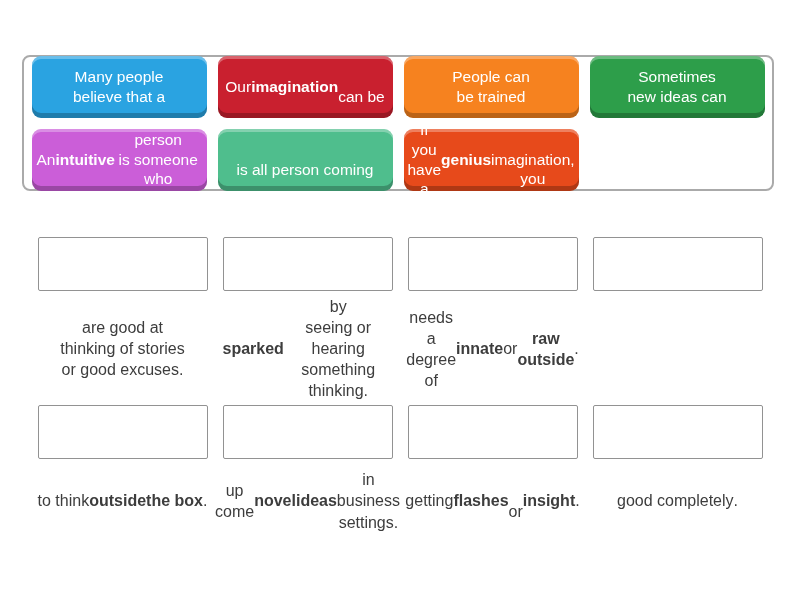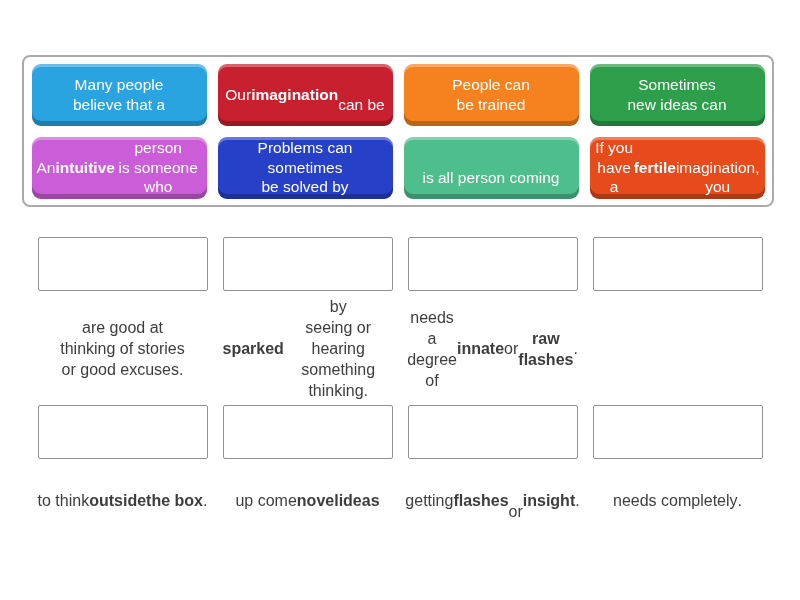--- a/index.html
+++ b/index.html
@@ -12,21 +12,21 @@
     position: relative;
     overflow: hidden;
   }
 
   
   .panel {
     position: absolute;
     left: 22px;
     top: 55px;
     width: 752px;
-    height: 152px;
+    height: 136px;
     border: 2px solid var(--panel-border, #aaa);
     border-radius: 8px;
     background: #fff;
     display: grid;
     grid-template-columns: repeat(4, 175px);
     grid-auto-rows: 62px;
     gap: 11px;
     justify-content: center;
     align-content: center;
     box-sizing: border-box;
@@ -94,58 +94,56 @@
 believe that a
 </span></div>
   <div class="tile" style="--c: #c9202f;"><span>Our </span><b>imagination</b><span>
 can be</span></div>
   <div class="tile" style="--c: #f6821f;"><span>People can
 be trained</span></div>
   <div class="tile" style="--c: #2d9e4a;"><span>Sometimes
 new ideas can</span></div>
   <div class="tile" style="--c: #cb5ed8;"><span>An </span><b>intuitive</b><span> person
 is someone who</span></div>
-  <div class="tile" style="--c: #2640c8;"><span>Problems can
-sometimes
-be solved by</span></div>
   <div class="tile" style="--c: #4fbe8d;"><span>
 is all person coming</span></div>
-  <div class="tile" style="--c: #e74a1b;"><span>If you have a </span><b>fertile</b><span>
+  <div class="tile" style="--c: #e74a1b;"><span>If you have a </span><b>genius</b><span>
 imagination, you</span></div>
 </div>
 
 <div class="row row-boxes-1">
   <div class="dropbox"></div>
   <div class="dropbox"></div>
   <div class="dropbox"></div>
   <div class="dropbox"></div>
 </div>
 
 <div class="row row-texts-1">
   <div class="answer-text"><span>are good at
 thinking of stories
 or good excuses.</span></div>
   <div class="answer-text"><b>sparked</b><span> by
 seeing or hearing
 something thinking.</span></div>
   <div class="answer-text"><span>needs a degree
 of </span><b>innate</b><span> or
-</span><b>raw flashes</b><span>.</span></div>
+</span><b>raw outside</b><span>.</span></div>
 </div>
 
 <div class="row row-boxes-2">
   <div class="dropbox"></div>
   <div class="dropbox"></div>
   <div class="dropbox"></div>
   <div class="dropbox"></div>
 </div>
 
 <div class="row row-texts-2">
   <div class="answer-text"><span>to think </span><b>outside</b><span>
 </span><b>the box</b><span>.</span></div>
   <div class="answer-text"><span>up come </span><b>novel</b><span>
-</span><b>ideas</b></div>
+</span><b>ideas</b><span> in business
+settings.</span></div>
   <div class="answer-text"><span>getting </span><b>flashes</b><span>
 </span><span>
 or </span><b>insight</b><span>.</span></div>
-  <div class="answer-text"><span>needs completely
+  <div class="answer-text"><span>good completely
 </span><span>.</span></div>
 </div>
 
 </body></html>

